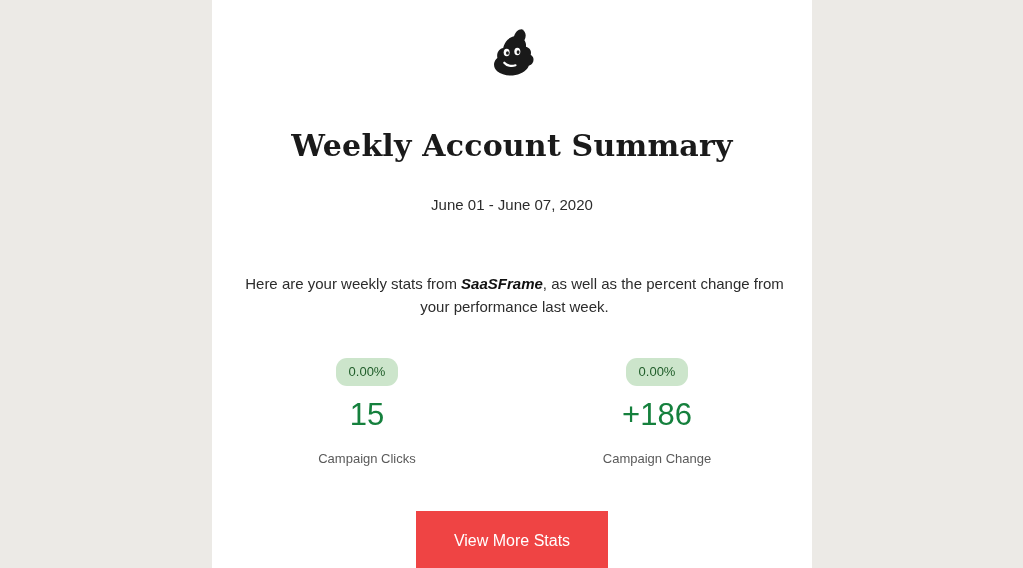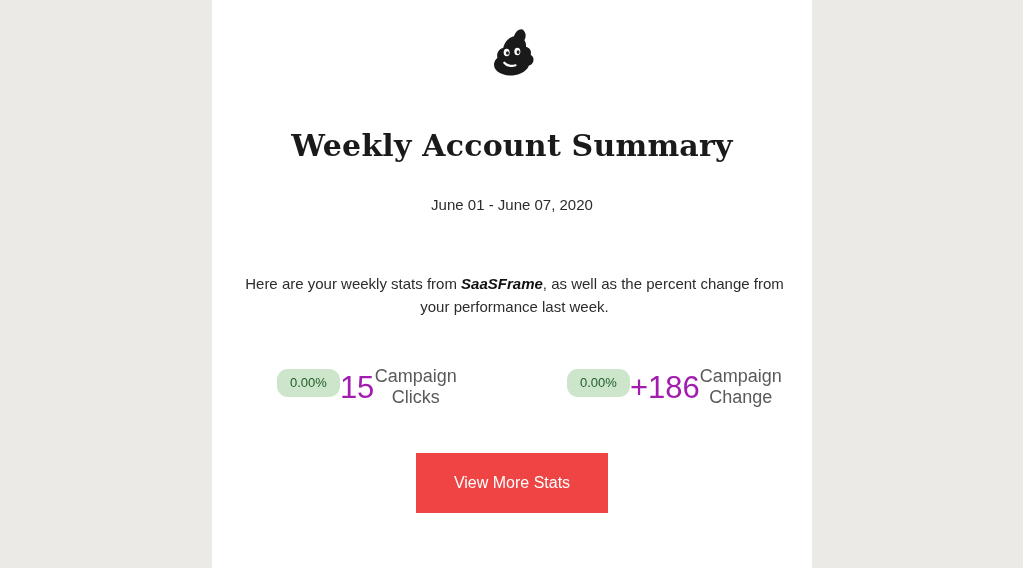--- a/index.html
+++ b/index.html
@@ -69,42 +69,42 @@
   }
   .stats-row {
     margin-top: 40px;
     display: flex;
     justify-content: center;
     gap: 110px;
   }
   .stat {
     width: 180px;
     display: flex;
-    flex-direction: row;
+    flex-direction: column;
     align-items: center;
   }
   .badge {
     display: inline-block;
     background: #cce5cb;
     color: #1f5d29;
     font-size: 13px;
     line-height: 1;
     padding: 7px 13px 8px 13px;
     border-radius: 11px;
   }
   .stat-value {
     margin-top: 10px;
     font-size: 31px;
-    color: #a21caf;
+    color: #15803d;
     font-weight: 400;
     line-height: 1.25;
   }
   .stat-label {
-    margin-top: 8px;
-    font-size: 18px;
+    margin-top: 16px;
+    font-size: 13px;
     color: #5a5a5a;
   }
   .cta-wrap {
     margin-top: 45px;
     display: flex;
     justify-content: center;
   }
   .cta-button {
     background: #ef4444;
     color: #ffffff;

